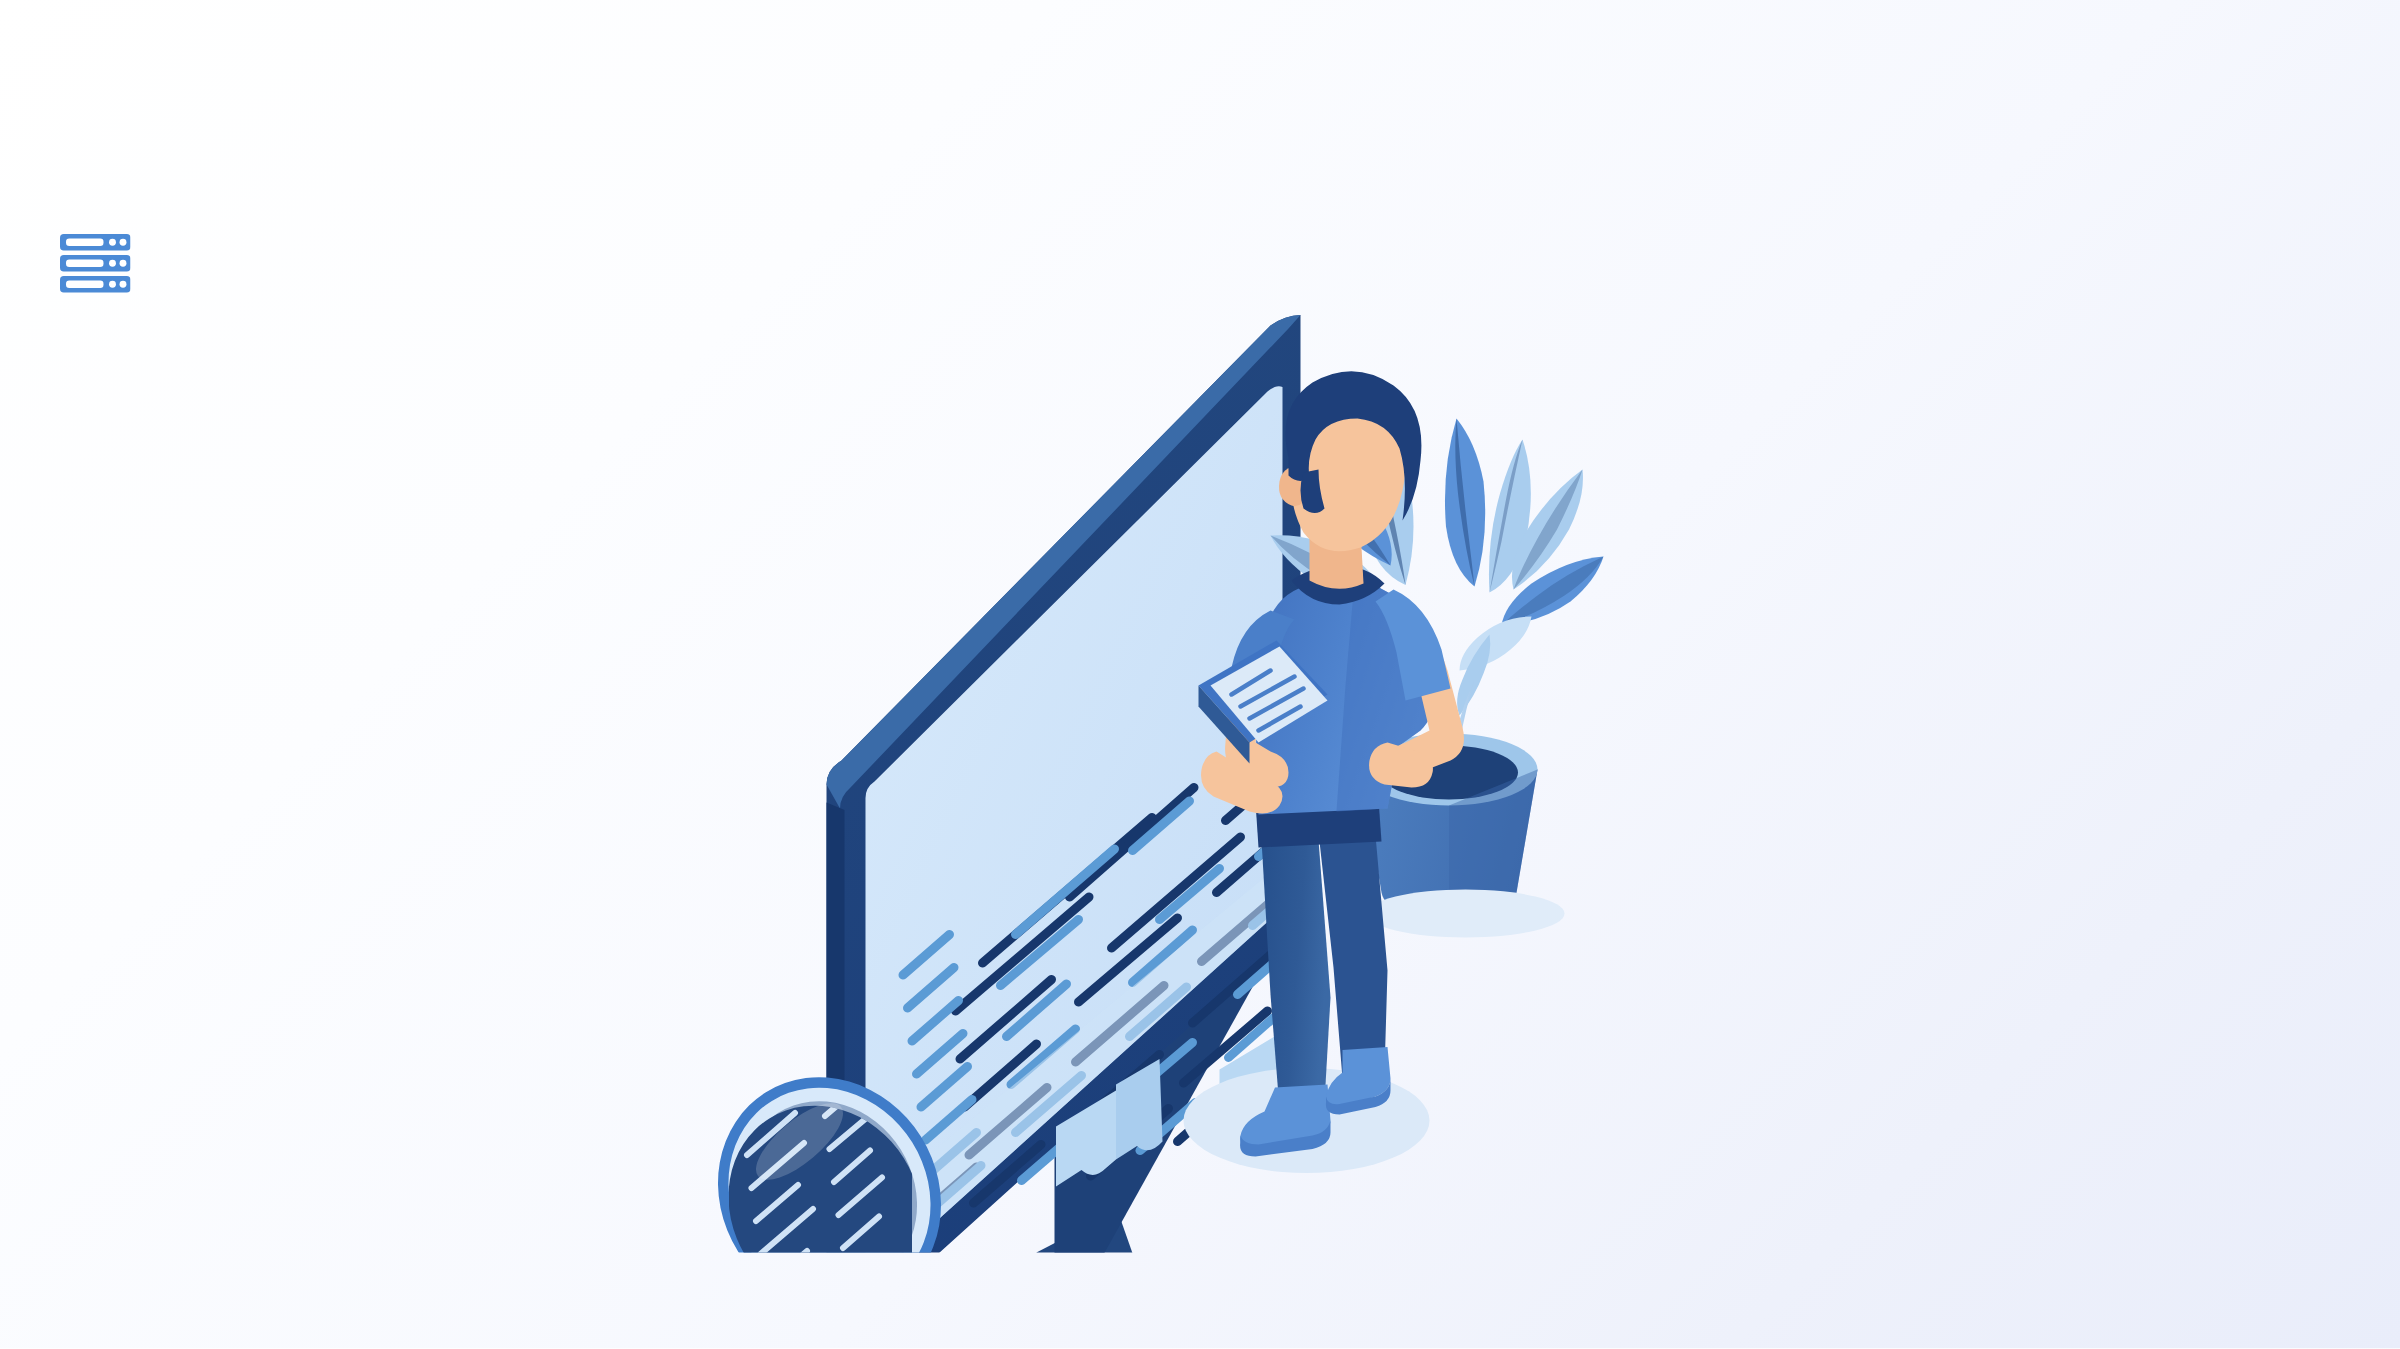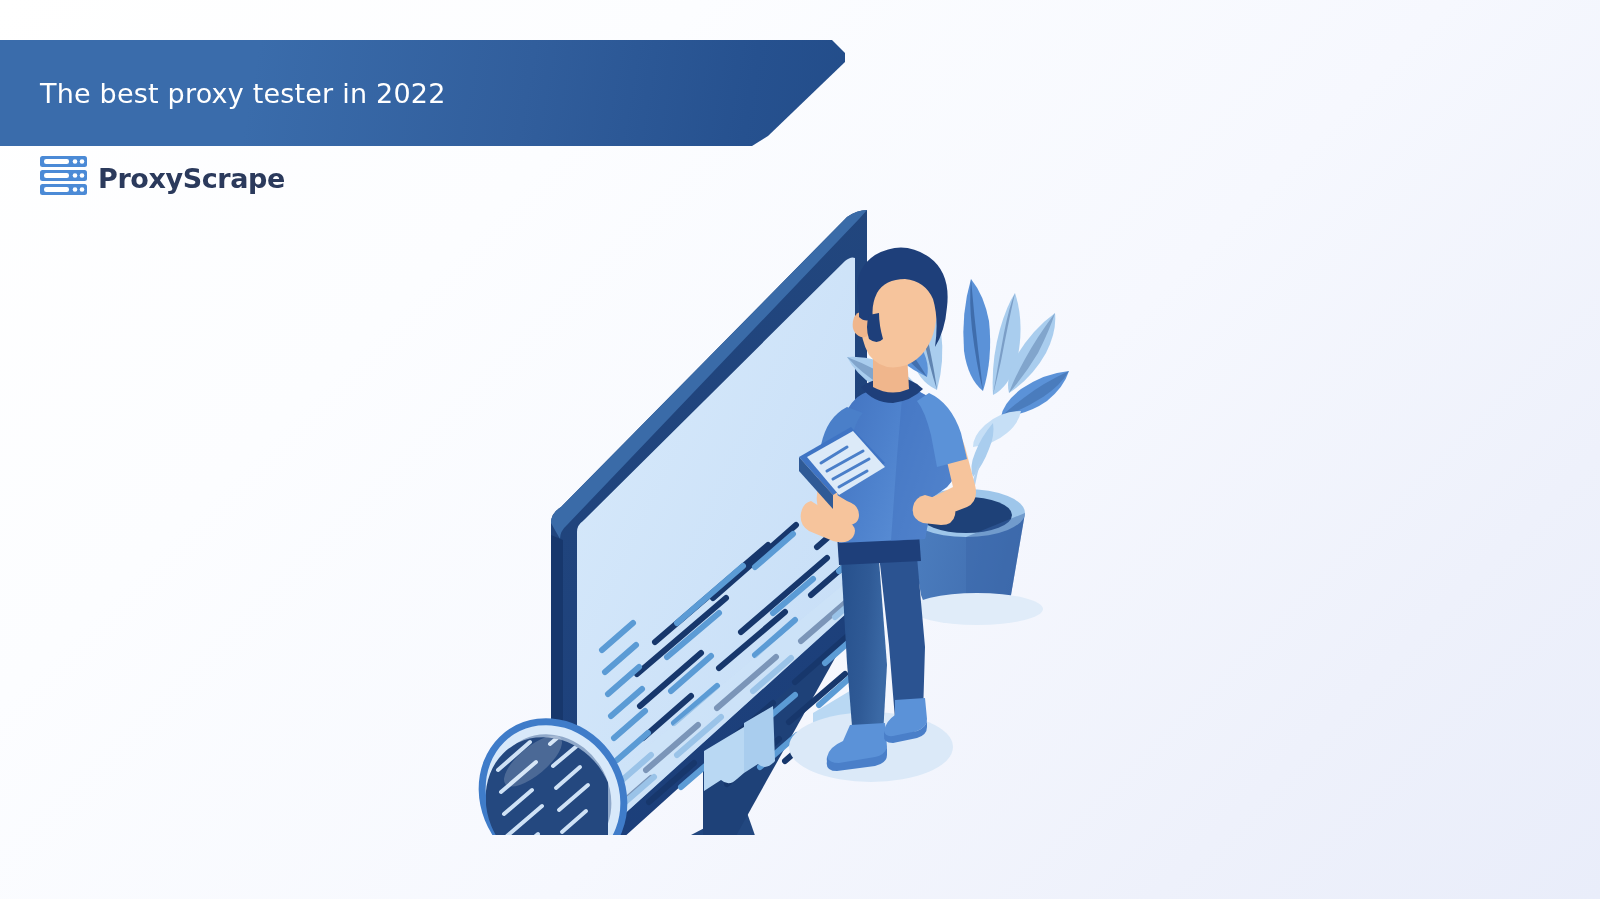--- a/index.html
+++ b/index.html
@@ -72,23 +72,20 @@
     width: 620px;
     height: 640px;
   }
   .illustration svg { display: block; }
 </style>
 </head>
 <body>
 
 <div id="page">
 
-  <div class="banner">
-    <div class="banner-title">The best proxy tester in 2022</div>
-  </div>
 
   <div class="logo">
     <span class="logo-mark">
       <svg width="47" height="40" viewBox="0 0 47 40" aria-hidden="true">
         <g fill="#4b8ad6">
           <rect x="0" y="0" width="47" height="11" rx="2.5"></rect>
           <rect x="0" y="14" width="47" height="11" rx="2.5"></rect>
           <rect x="0" y="28" width="47" height="11" rx="2.5"></rect>
         </g>
         <g fill="#ffffff">
@@ -97,21 +94,20 @@
           <rect x="4" y="31" width="25" height="5" rx="2.2"></rect>
           <circle cx="35" cy="5.5" r="2.3"></circle>
           <circle cx="42" cy="5.5" r="2.3"></circle>
           <circle cx="35" cy="19.5" r="2.3"></circle>
           <circle cx="42" cy="19.5" r="2.3"></circle>
           <circle cx="35" cy="33.5" r="2.3"></circle>
           <circle cx="42" cy="33.5" r="2.3"></circle>
         </g>
       </svg>
     </span>
-    <span class="logo-text">ProxyScrape</span>
   </div>
 
   <div class="illustration">
     <svg width="620" height="640" viewBox="0 0 620 640" aria-hidden="true">
       <defs>
         <linearGradient id="gScreen" x1="0" y1="0" x2="1" y2="1">
           <stop offset="0%" stop-color="#d8eafb"></stop>
           <stop offset="100%" stop-color="#c4dcf6"></stop>
         </linearGradient>
         <linearGradient id="gBezel" x1="0" y1="0" x2="0.3" y2="1">

